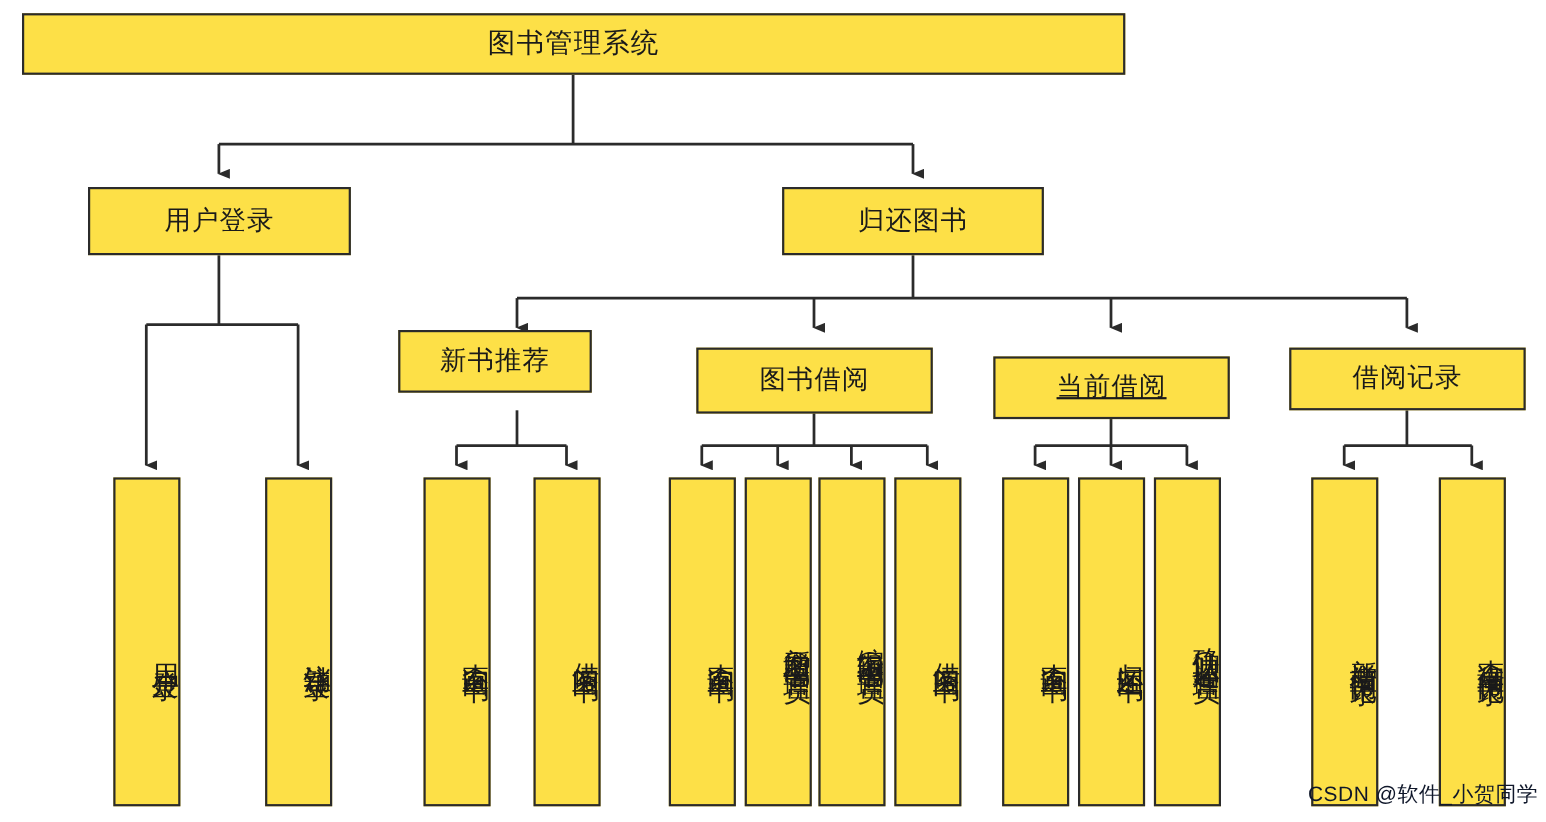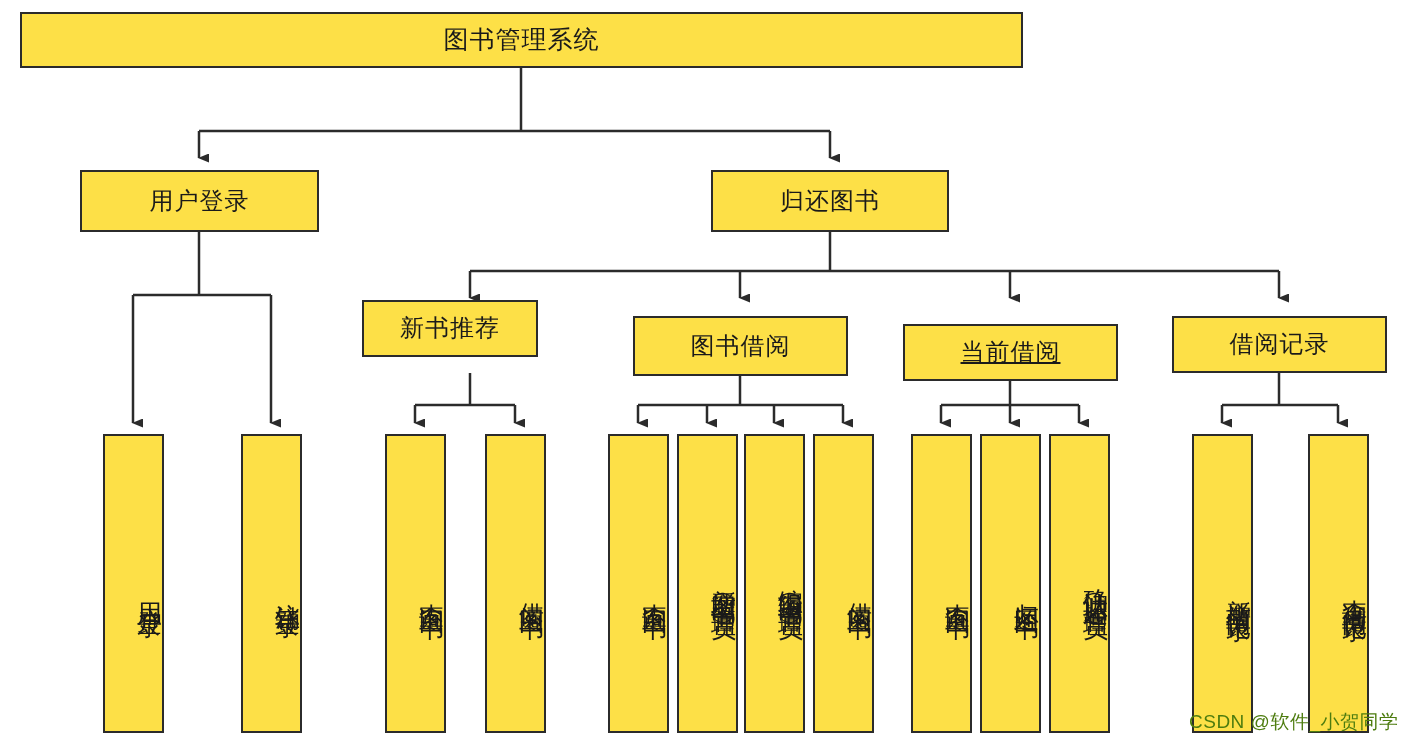--- a/index.html
+++ b/index.html
@@ -56,21 +56,21 @@
     line-height: 1.0;
   }
   .node-v-tall {
     padding-top: 6px;
   }
   .watermark {
     position: absolute;
     left: 1189px;
     top: 709px;
     font-size: 19px;
-    color: #4d7c0f;
+    color: #0f172a;
     white-space: nowrap;
     letter-spacing: 0.5px;
   }
 </style>
 </head>
 <body>
 
 <div id="diagram-root">
 
   <svg id="diagram-svg" viewBox="0 0 1405 747" xmlns="http://www.w3.org/2000/svg">

